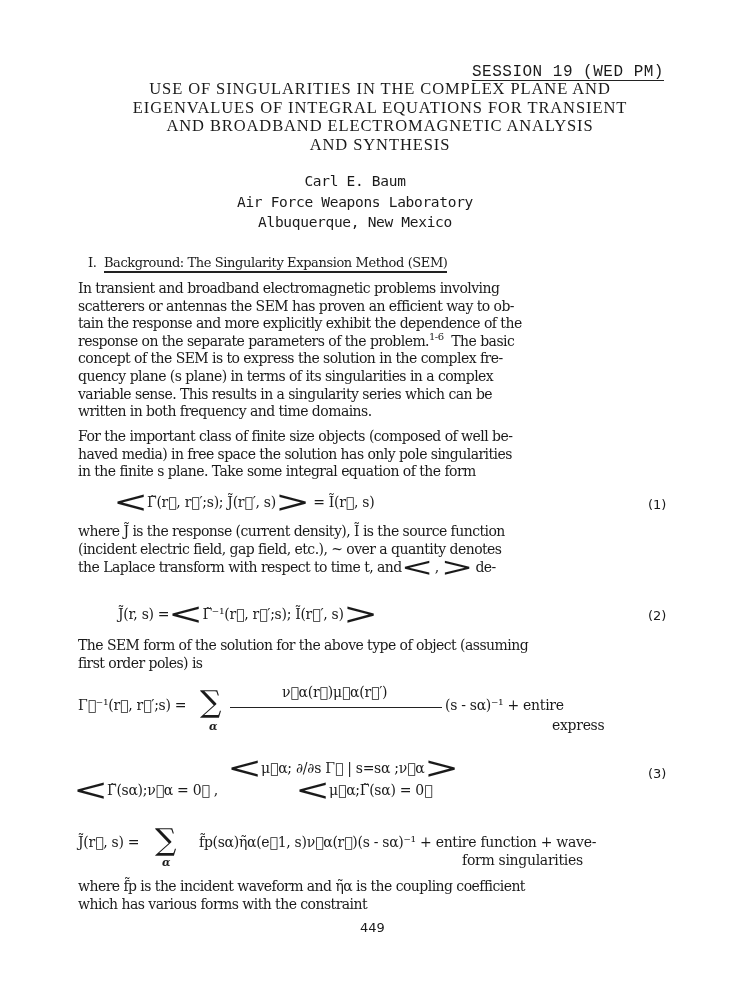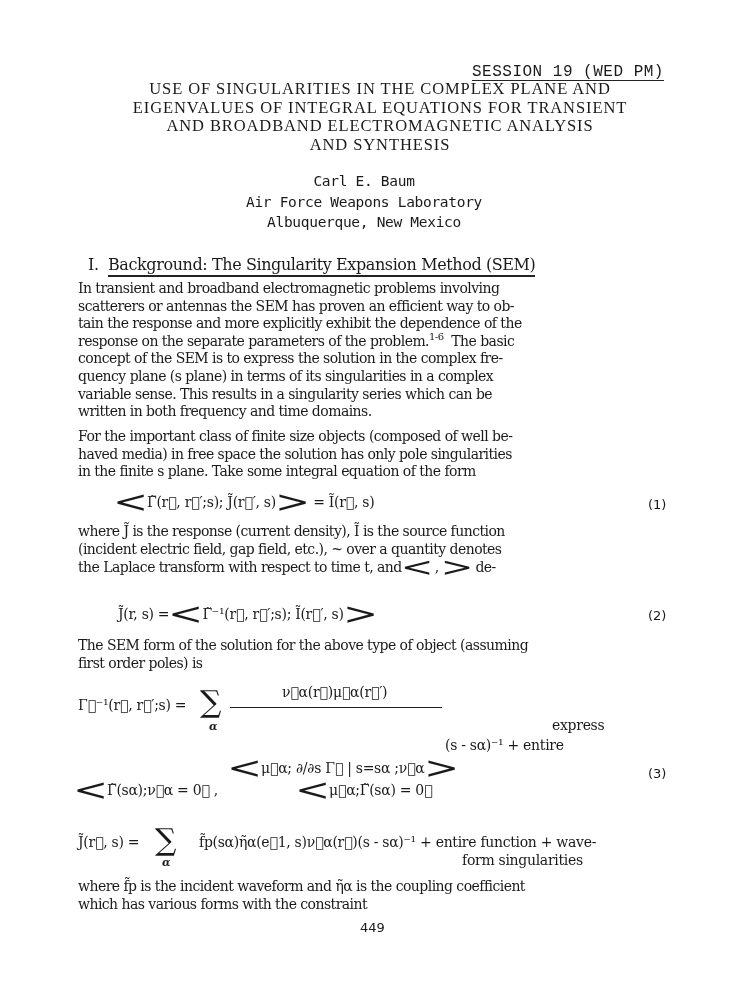--- a/index.html
+++ b/index.html
@@ -12,26 +12,26 @@
       left: 472px; top: 65px; font-family: "Liberation Mono", monospace;
       font-size: 16px; letter-spacing: 0.5px; border-bottom: 1.5px solid #222;
       padding-bottom: 0px; line-height: 15px;
     }
     .title {
       left: 60px; width: 640px; top: 80px; text-align: center;
       font-family: "Liberation Serif", serif; font-size: 16.5px;
       line-height: 18.5px; letter-spacing: 0.9px; white-space: normal;
     }
     .author {
-      left: 64px; width: 600px; top: 171px; text-align: center;
+      left: 55px; width: 600px; top: 171px; text-align: center;
       font-family: "DejaVu Sans Mono", monospace; font-size: 14.5px; line-height: 20.5px;
       white-space: normal; letter-spacing: -0.3px;
     }
     .heading {
-      left: 88px; top: 255px; font-family: "DejaVu Serif", serif; font-size: 16px;
+      left: 88px; top: 255px; font-family: "DejaVu Serif", serif; font-size: 13px;
       letter-spacing: -0.4px;
     }
     .heading .u { border-bottom: 2px solid #222; padding-bottom: 1px; }
     .para {
       left: 78px; width: 584px; font-family: "DejaVu Serif", serif;
       font-size: 14px; line-height: 17.6px; letter-spacing: -0.55px;
       white-space: normal; text-align: left;
     }
     .para .line { display: block; white-space: nowrap; }
     sup { font-size: 10px; vertical-align: 6px; line-height: 0; }
@@ -117,21 +117,21 @@
 <div class="abs eq" style="left:78px; top:697px;">Γ⃗⁻¹(r⃗, r⃗′;s)  =</div>
 <div class="abs sigma" style="left:200px; top:684px;">∑</div>
 <div class="abs eq small" style="left:209px; top:720px; font-style:italic; font-weight:bold;">α</div>
 <div class="abs eq" style="left:282px; top:684px;">ν⃗α(r⃗)μ⃗α(r⃗′)</div>
 <div class="fracbar"></div>
 <div class="abs eq" style="left:232px; top:718px;margin-top:40px;">
   <span class="ang">&lt;</span>
   <span>μ⃗α; ∂/∂s Γ⃗ | s=sα ;ν⃗α</span>
   <span class="ang">&gt;</span>
 </div>
-<div class="abs eq" style="left:445px; top:697px;margin-top:40px;">(s - sα)⁻¹ + entire</div>
+<div class="abs eq" style="left:445px; top:697px;">(s - sα)⁻¹ + entire</div>
 <div class="abs eq" style="left:552px; top:717px;">express</div>
 
 <div class="abs eq" style="left:78px; top:780px;">
   <span class="ang">&lt;</span>
   <span>Γ̃(sα);ν⃗α  =  0⃗ ,</span>
 </div>
 <div class="abs eq" style="left:300px; top:780px;">
   <span class="ang">&lt;</span>
   <span>μ⃗α;Γ̃(sα)  =  0⃗</span>
 </div>

